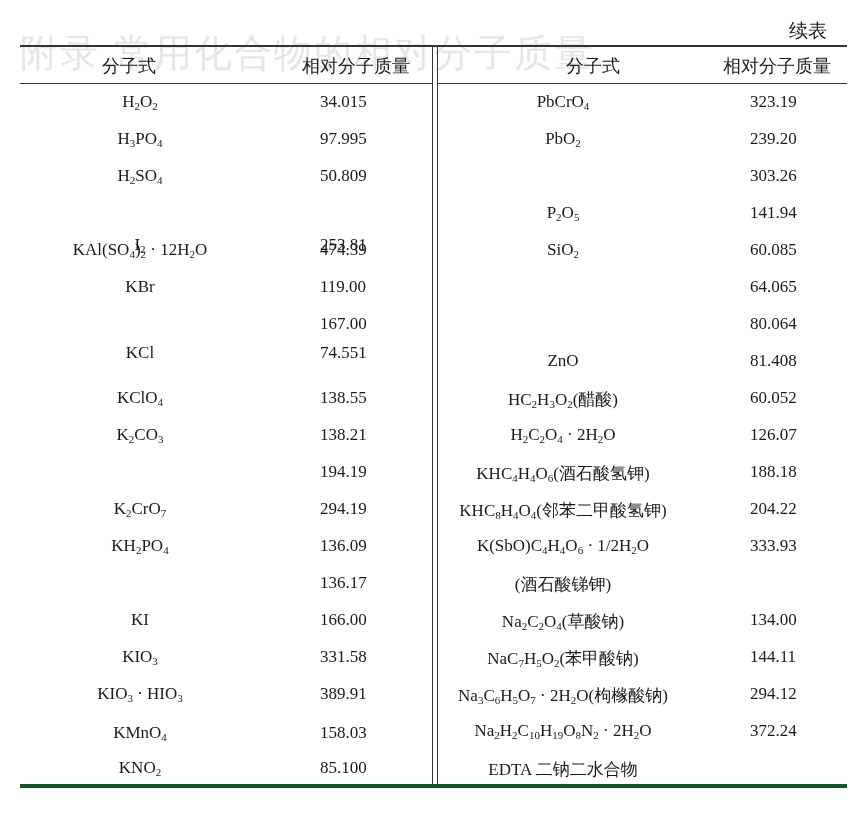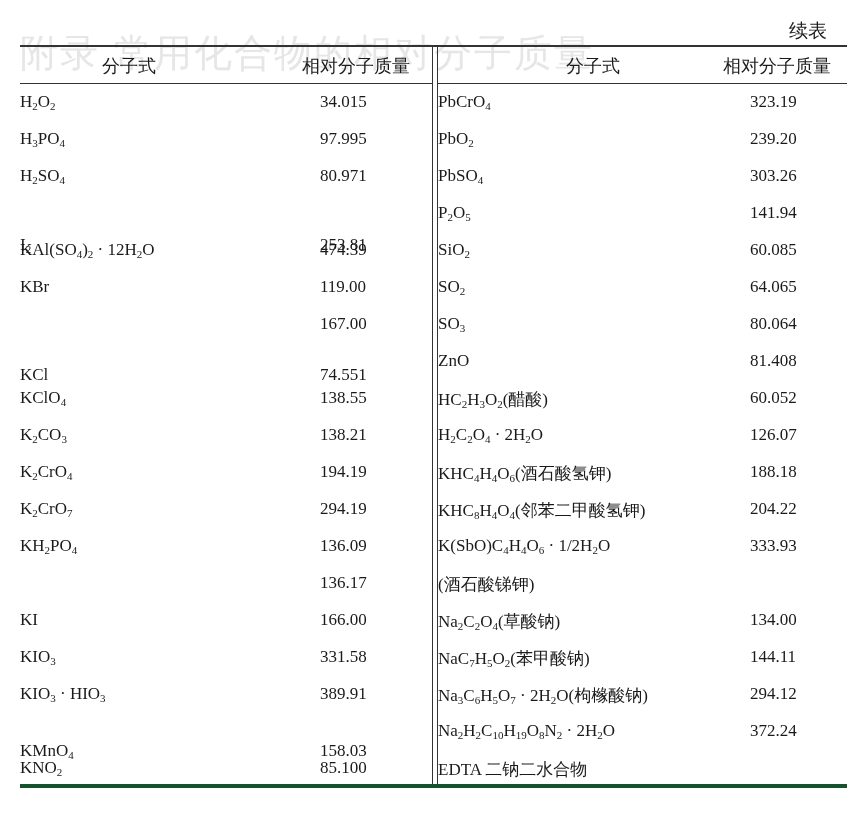--- a/index.html
+++ b/index.html
@@ -12,21 +12,21 @@
   .table { position:absolute; left:20px; top:45px; width:827px; height:743px;
            border-top:2px solid #333; border-bottom:4px solid #14532d; box-sizing:border-box; }
   .half { position:absolute; top:0; bottom:0; }
   .half.left { left:0; width:413px; }
   .half.right { left:418px; width:409px; }
   .divider { position:absolute; left:412px; top:0; bottom:0; width:6px;
              border-left:1px solid #333; border-right:1px solid #333; box-sizing:border-box; }
   .hdr { position:absolute; top:0; left:0; right:0; height:36px; border-bottom:1.5px solid #333; }
   .hdr span { position:absolute; top:7px; font-size:18px; font-family:"DejaVu Sans",sans-serif; }
   .row { position:absolute; left:0; right:0; height:37px; font-size:17px; }
-  .row .f { position:absolute; top:7px; white-space:nowrap; }
+  .row .f { position:absolute; top:7px; text-align:center; white-space:nowrap; }
   .row .m { position:absolute; top:7px; white-space:nowrap; }
   .left .f { left:0; width:240px; }
   .left .m { left:300px; }
   .right .f { left:0; width:250px; }
   .right .m { left:312px; }
   .left .hdr .c1 { left:82px; } .left .hdr .c2 { left:282px; }
   .right .hdr .c1 { left:128px; } .right .hdr .c2 { left:285px; }
   sub { font-size:11px; vertical-align:-3px; }
 </style>
 </head>
@@ -45,51 +45,50 @@
         <div class="row" style="top: 38px;">
           <span class="f">H<sub>2</sub>O<sub>2</sub></span>
           <span class="m">34.015</span>
         </div>
         <div class="row" style="top: 75px;">
           <span class="f">H<sub>3</sub>PO<sub>4</sub></span>
           <span class="m">97.995</span>
         </div>
         <div class="row" style="top: 112px;">
           <span class="f">H<sub>2</sub>SO<sub>4</sub></span>
-          <span class="m">80.971</span>
+          <span class="m">50.809</span>
         </div>
         <div class="row" style="top: 149px; margin-top: 32px;">
           <span class="f">I<sub>2</sub></span>
           <span class="m">253.81</span>
         </div>
         <div class="row" style="top: 186px;">
           <span class="f">KAl(SO<sub>4</sub>)<sub>2</sub> · 12H<sub>2</sub>O</span>
           <span class="m">474.39</span>
         </div>
         <div class="row" style="top: 223px;">
           <span class="f">KBr</span>
           <span class="m">119.00</span>
         </div>
         <div class="row" style="top: 260px;">
           <span class="m">167.00</span>
         </div>
-        <div class="row" style="top: 311px;">
+        <div class="row" style="top: 289px;">
           <span class="f">KCl</span>
           <span class="m">74.551</span>
         </div>
         <div class="row" style="top: 334px;">
           <span class="f">KClO<sub>4</sub></span>
           <span class="m">138.55</span>
         </div>
         <div class="row" style="top: 371px;">
           <span class="f">K<sub>2</sub>CO<sub>3</sub></span>
           <span class="m">138.21</span>
         </div>
         <div class="row" style="top: 408px;">
-          <span class="f">K<sub>2</sub>CrO<sub>4</sub></span>
           <span class="m">194.19</span>
         </div>
         <div class="row" style="top: 445px;">
           <span class="f">K<sub>2</sub>CrO<sub>7</sub></span>
           <span class="m">294.19</span>
         </div>
         <div class="row" style="top: 482px;">
           <span class="f">KH<sub>2</sub>PO<sub>4</sub></span>
           <span class="m">136.09</span>
         </div>
@@ -101,21 +100,21 @@
           <span class="m">166.00</span>
         </div>
         <div class="row" style="top: 593px;">
           <span class="f">KIO<sub>3</sub></span>
           <span class="m">331.58</span>
         </div>
         <div class="row" style="top: 630px;">
           <span class="f">KIO<sub>3</sub> · HIO<sub>3</sub></span>
           <span class="m">389.91</span>
         </div>
-        <div class="row" style="top: 687px;">
+        <div class="row" style="top: 669px;">
           <span class="f">KMnO<sub>4</sub></span>
           <span class="m">158.03</span>
         </div>
         <div class="row" style="top: 704px;">
           <span class="f">KNO<sub>2</sub></span>
           <span class="m">85.100</span>
         </div>
       </div>
   </div>
   <div class="divider"></div>
@@ -127,37 +126,34 @@
     <div id="right-body">
         <div class="row" style="top: 38px;">
           <span class="f">PbCrO<sub>4</sub></span>
           <span class="m">323.19</span>
         </div>
         <div class="row" style="top: 75px;">
           <span class="f">PbO<sub>2</sub></span>
           <span class="m">239.20</span>
         </div>
         <div class="row" style="top: 112px;">
-          <span class="f">PbSO<sub>4</sub></span>
           <span class="m">303.26</span>
         </div>
         <div class="row" style="top: 149px;">
           <span class="f">P<sub>2</sub>O<sub>5</sub></span>
           <span class="m">141.94</span>
         </div>
         <div class="row" style="top: 186px;">
           <span class="f">SiO<sub>2</sub></span>
           <span class="m">60.085</span>
         </div>
         <div class="row" style="top: 223px;">
-          <span class="f">SO<sub>2</sub></span>
           <span class="m">64.065</span>
         </div>
         <div class="row" style="top: 260px;">
-          <span class="f">SO<sub>3</sub></span>
           <span class="m">80.064</span>
         </div>
         <div class="row" style="top: 297px;">
           <span class="f">ZnO</span>
           <span class="m">81.408</span>
         </div>
         <div class="row" style="top: 334px;">
           <span class="f">HC<sub>2</sub>H<sub>3</sub>O<sub>2</sub>(醋酸)</span>
           <span class="m">60.052</span>
         </div>

